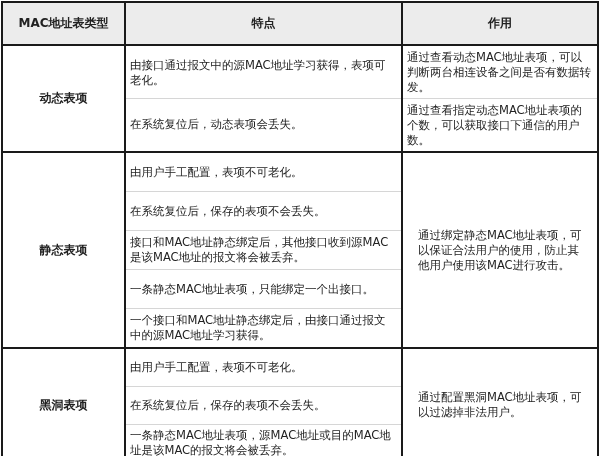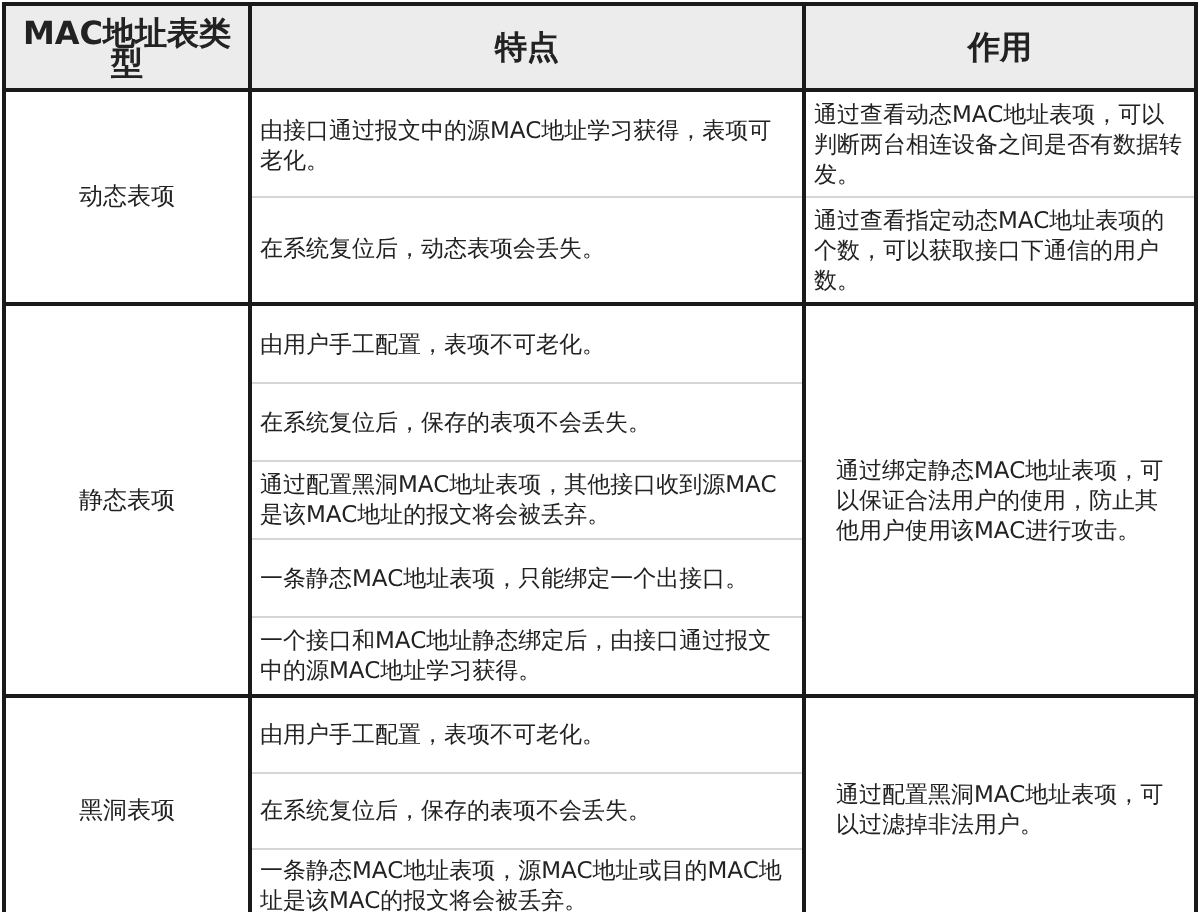--- a/index.html
+++ b/index.html
@@ -4,22 +4,22 @@
 <style>
   html, body { margin: 0; padding: 0; background: #ffffff; }
   body { width: 600px; height: 456px; overflow: hidden; position: relative;
          font-family: "DejaVu Sans", "Liberation Sans", sans-serif; color: #222; }
   table.mac { position: absolute; left: 1px; top: 1px; width: 596px;
               border-collapse: collapse; table-layout: fixed; }
   table.mac col.c1 { width: 123px; }
   table.mac col.c2 { width: 277px; }
   table.mac col.c3 { width: 196px; }
   th, td { border: 2px solid #1a1a1a; font-size: 11.5px; line-height: 15px; vertical-align: middle; }
-  th { background: #ececec; height: 39px; font-weight: bold; font-size: 16px; text-align: center; }
-  td.type { text-align: center; font-size: 12px; }
+  th { background: #ececec; height: 39px; font-weight: bold; font-size: 12px; text-align: center; }
+  td.type { text-align: center; font-size: 12px; font-weight: bold; }
   td.feat { padding: 0; }
   td.use { padding: 2px 15px; text-align: left; }
   .feat-item { padding: 0 4px; display: flex; align-items: center; border-top: 1px solid #d6d6d6; }
   .feat-item:first-child { border-top: none; }
   .use-item { padding: 1px 4px; display: flex; align-items: center; border-top: 1px solid #d6d6d6; }
   .use-item:first-child { border-top: none; }
   td.use-split { padding: 0; }
   .watermark { position: absolute; left: 438px; top: 420px; font-size: 17px; color: #be185d;
                letter-spacing: 1px; white-space: nowrap; margin-top: 48px; }
 </style>
@@ -51,21 +51,21 @@
         <div class="use-item" style="height:50px">通过查看动态MAC地址表项，可以判断两台相连设备之间是否有数据转发。</div>
         <div class="use-item" style="height:50px">通过查看指定动态MAC地址表项的个数，可以获取接口下通信的用户数。</div>
       </td>
     </tr>
 
     <tr>
       <td class="type">静态表项</td>
       <td class="feat">
         <div class="feat-item" style="height:38px">由用户手工配置，表项不可老化。</div>
         <div class="feat-item" style="height:38px">在系统复位后，保存的表项不会丢失。</div>
-        <div class="feat-item" style="height:38px">通过配置黑洞MAC地址表项，其他接口收到源MAC是该MAC地址的报文将会被丢弃。</div>
+        <div class="feat-item" style="height:38px">接口和MAC地址静态绑定后，其他接口收到源MAC是该MAC地址的报文将会被丢弃。</div>
         <div class="feat-item" style="height:38px">一条静态MAC地址表项，只能绑定一个出接口。</div>
         <div class="feat-item" style="height:38px">一个接口和MAC地址静态绑定后，由接口通过报文中的源MAC地址学习获得。</div>
       </td>
       <td class="use">通过绑定静态MAC地址表项，可以保证合法用户的使用，防止其他用户使用该MAC进行攻击。</td>
     </tr>
 
     <tr>
       <td class="type">黑洞表项</td>
       <td class="feat">
         <div class="feat-item" style="height:37px">由用户手工配置，表项不可老化。</div>

